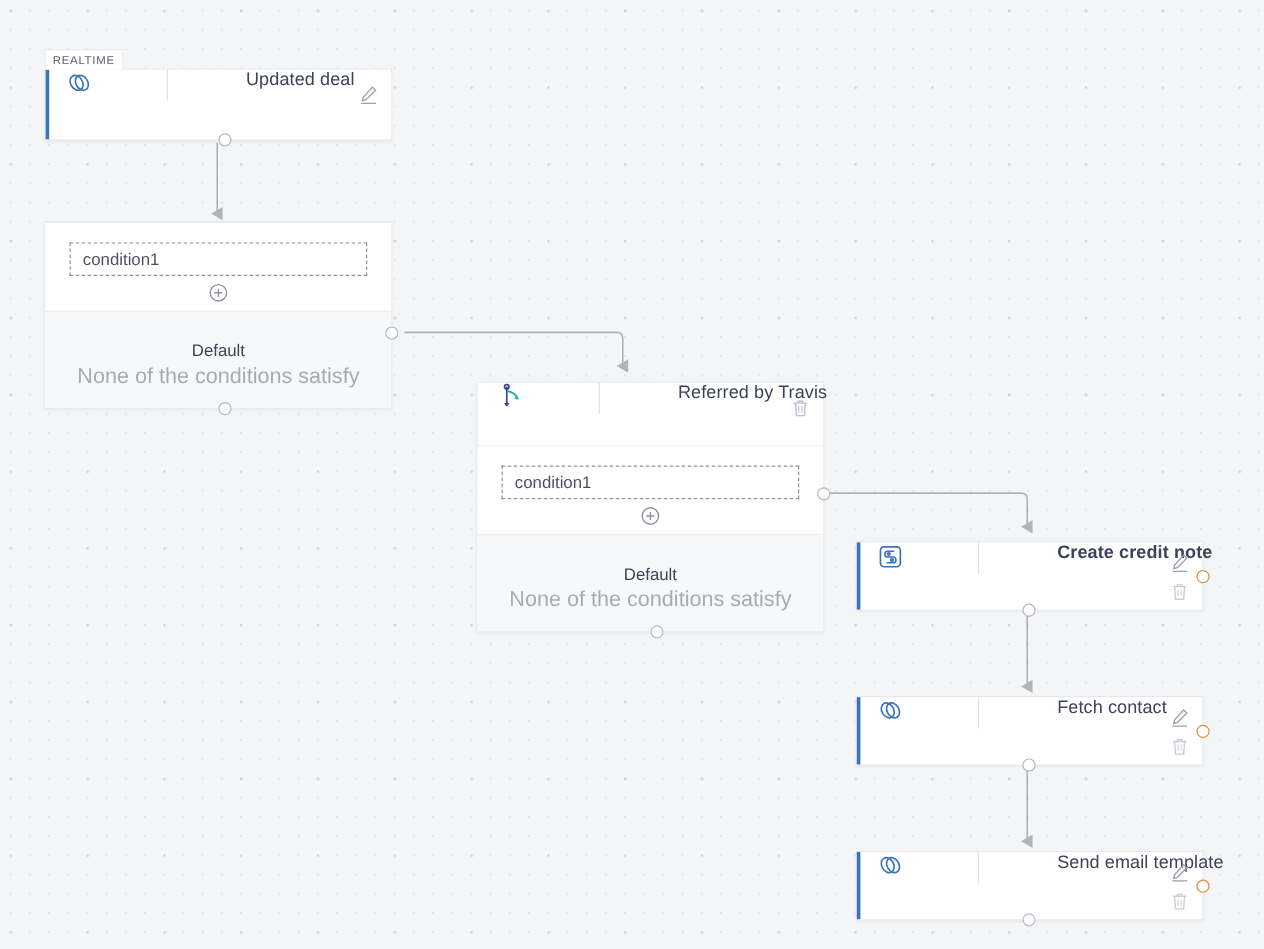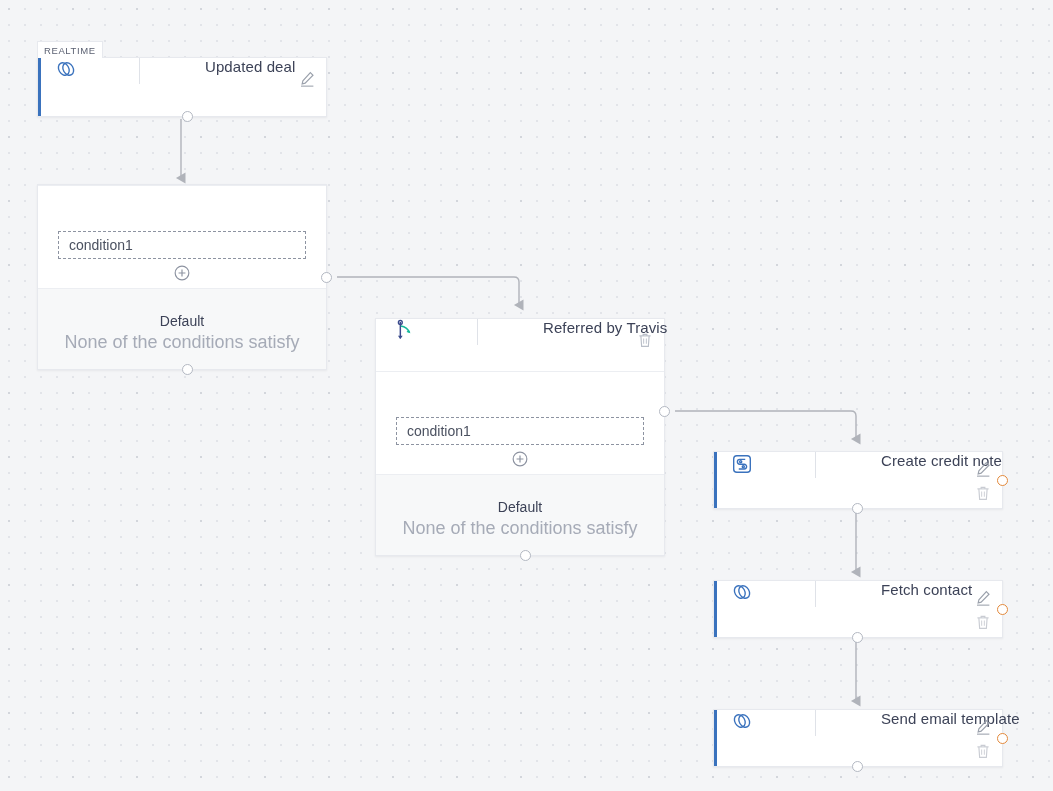--- a/index.html
+++ b/index.html
@@ -110,21 +110,20 @@
   .cond-chip {
     height: 28px;
     border: 1px dashed #8d93a1;
     display: flex;
     align-items: center;
     padding: 0 10px;
     font-size: 14px;
     color: #4b5160;
     background: #fff;
     box-sizing: border-box;
-    margin-top: 29px;
   }
   .cond-add {
     display: flex;
     justify-content: center;
     margin-top: 5px;
   }
   .cond-default {
     background: #f7f8f9;
     border-top: 1px solid #eceef2;
     padding: 24px 10px 16px 10px;
@@ -216,21 +215,21 @@
       </div>
     </div>
     <div class="cond-default">
       <div class="d-title">Default</div>
       <div class="d-sub">None of the conditions satisfy</div>
     </div>
     <div class="port" style="right:-6px; top:87px;"></div>
     <div class="port" style="left:144px; bottom:-6px;"></div>
   </div>
 
-  <div class="node has-body" style="left:375px; top:318px; width:290px;">
+  <div class="node has-body" style="left:397px; top:318px; width:290px;">
     <div class="node-head">
       <div class="node-icon">
         <svg width="22" height="24" viewBox="0 0 24 26" fill="none">
           <path d="M8 3.2 L8 21" stroke="#3b4a8c" stroke-width="1.6"></path>
           <path d="M5.4 18.2 L8 21.6 L10.6 18.2" fill="#3b4a8c"></path>
           <circle cx="8" cy="3.6" r="2.1" stroke="#3b4a8c" stroke-width="1.5" fill="none"></circle>
           <path d="M8.6 7.5 Q15.5 8.5 18 14.5" stroke="#16b89a" stroke-width="1.6" fill="none"></path>
           <path d="M14.7 14.2 L19 15.4 L17.2 11.4" fill="#16b89a"></path>
         </svg>
       </div>
@@ -257,21 +256,21 @@
       </div>
     </div>
     <div class="cond-default">
       <div class="d-title">Default</div>
       <div class="d-sub">None of the conditions satisfy</div>
     </div>
     <div class="port" style="right:-6px; top:87px;"></div>
     <div class="port" style="left:144px; bottom:-6px;"></div>
   </div>
 
-  <div class="node accent" style="left:713px; top:451px; width:290px; height:58px;">
+  <div class="node accent" style="left:713px; top:451px; width:290px; height:58px;font-weight:bold;">
     <div class="node-head">
       <div class="node-icon">
         <svg width="24" height="24" viewBox="0 0 26 26" fill="none" stroke="#3a72bd" stroke-width="1.5">
           <rect x="4" y="4" width="18" height="18" rx="3.4"></rect>
           <path d="M16.5 8 H10.6 A2.6 2.6 0 0 0 10.6 13.2 H15.4 A2.6 2.6 0 0 1 15.4 18.4 H9.5" stroke-width="1.5"></path>
           <circle cx="11.6" cy="10.5" r="1.15"></circle>
           <circle cx="14.4" cy="16" r="1.15"></circle>
         </svg>
       </div>
       <div class="node-sep"></div>

